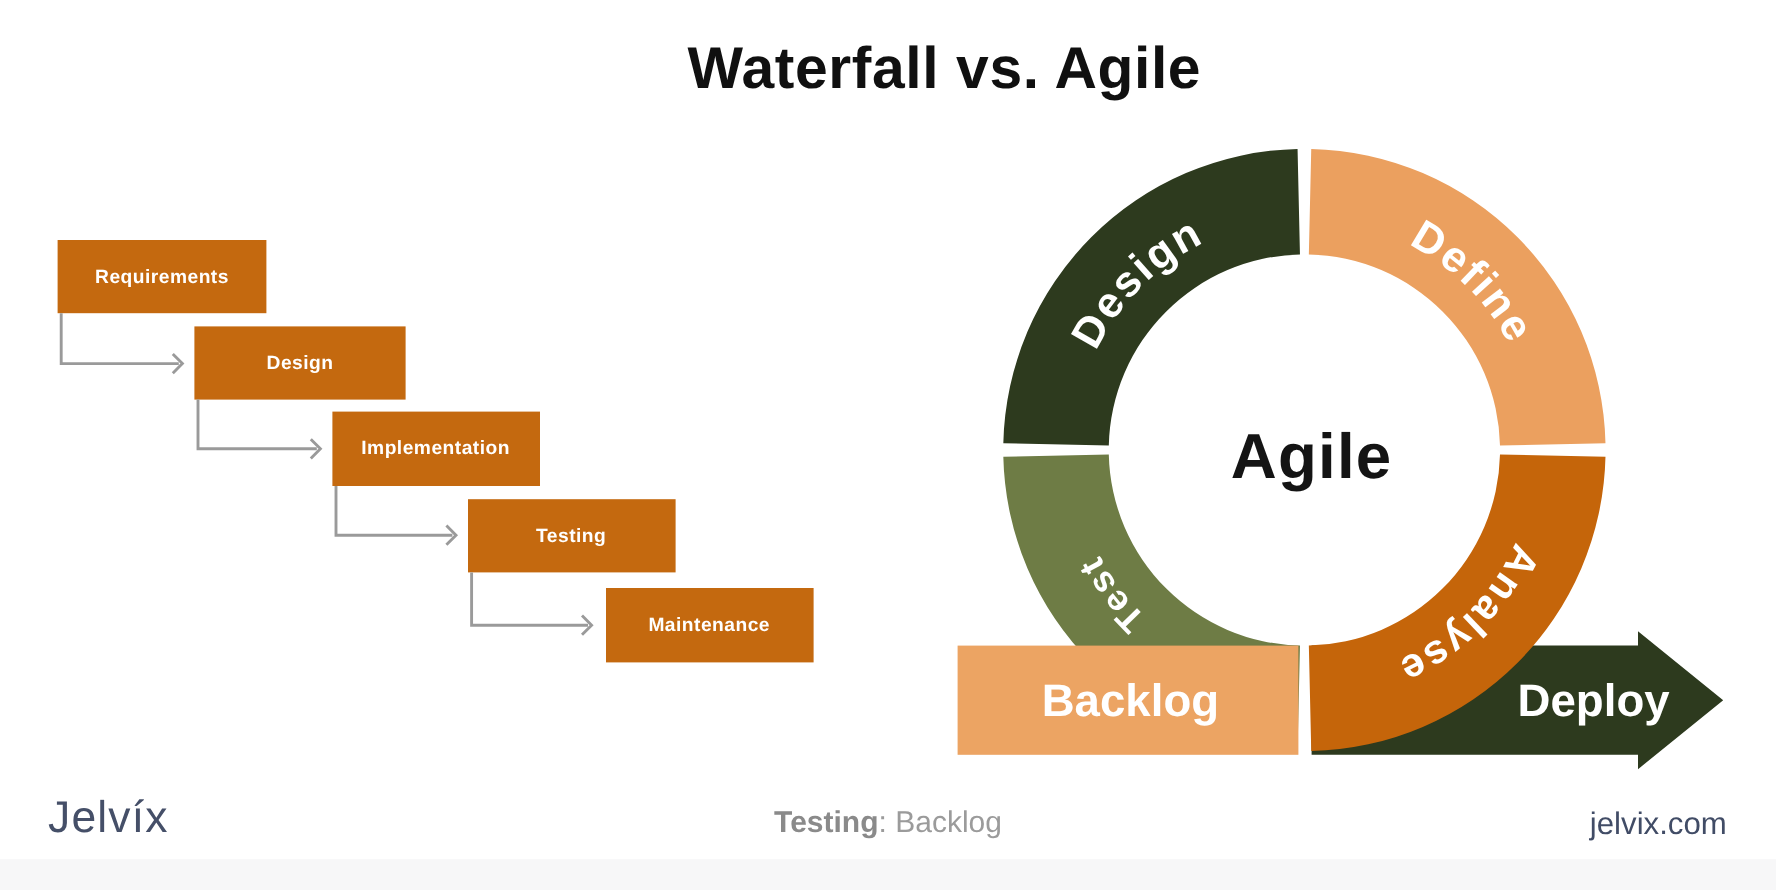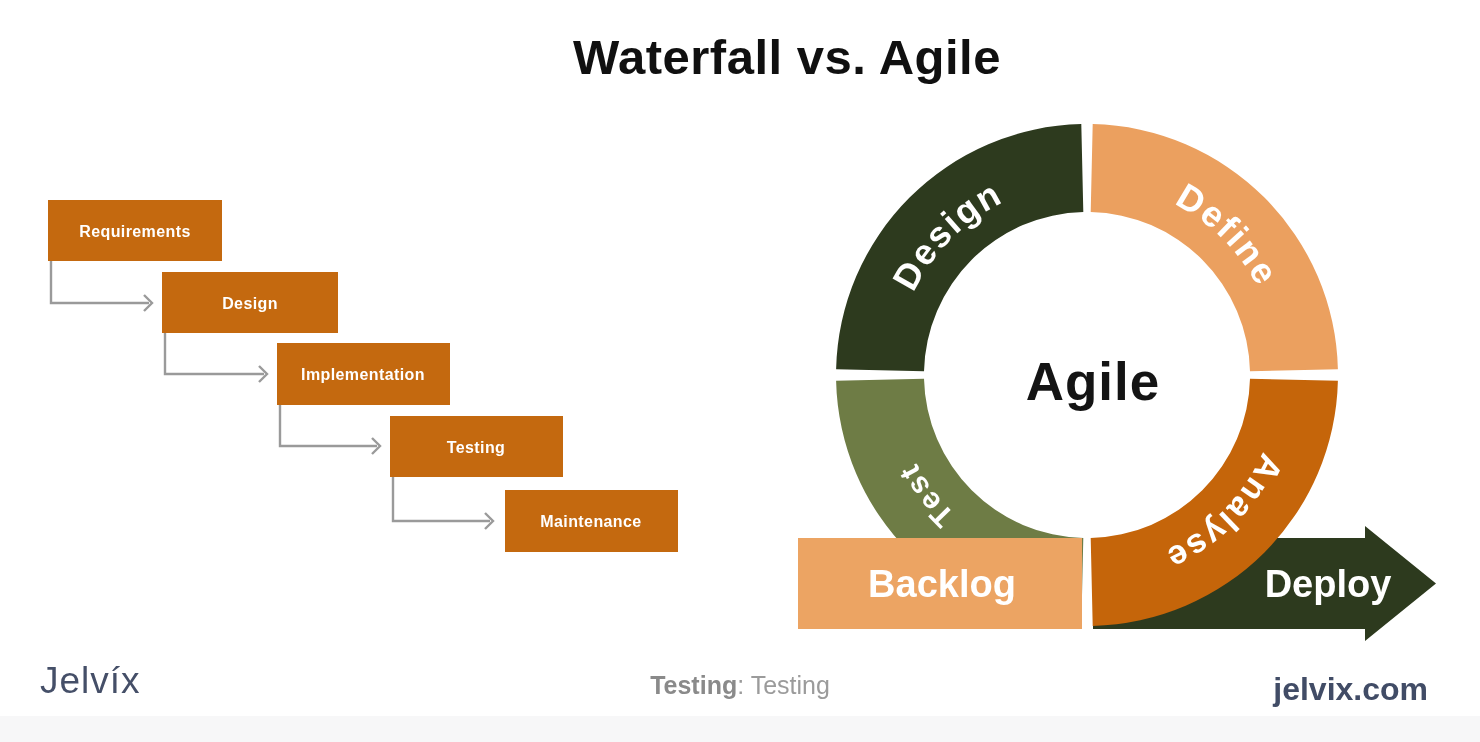--- a/index.html
+++ b/index.html
@@ -22,22 +22,22 @@
   .footer-logo{
     position:absolute;left:40px;top:660px;
     font-size:37px;font-weight:400;color:#454f68;letter-spacing:1px;text-align:right;
   }
   .footer-source{
     position:absolute;left:0;top:671px;width:1480px;text-align:center;
     font-size:25px;color:#9b9b9b;font-weight:400;
   }
   .footer-source b{color:#8a8a8a;font-weight:700;}
   .footer-site{
-    position:absolute;right:52px;top:671px;
-    font-size:32px;color:#414c66;font-weight:700;
+    position:absolute;right:41px;top:671px;
+    font-size:26px;color:#414c66;font-weight:400;
   }
   .bottom-strip{
     position:absolute;left:0;top:716px;width:1480px;height:26px;
     background:#f7f7f8;
   }
 </style>
 </head>
 <body>
 
 <div class="page-title">Waterfall vs. Agile</div>
@@ -113,17 +113,17 @@
     <polyline class="connector" points="280,405 280,446 377,446"></polyline>
     <polyline class="connector" points="372,438 380,446 372,454"></polyline>
 
     <polyline class="connector" points="393,477 393,521 490,521"></polyline>
     <polyline class="connector" points="485,513 493,521 485,529"></polyline>
   </g>
 </svg>
 
 <div class="footer-logo">Jelvíx</div>
 <div class="footer-source">
-  <b>Testing</b><span>: Testing</span>
+  <b>Testing</b><span>: Backlog</span>
 </div>
 <div class="footer-site">jelvix.com</div>
 
 <div class="bottom-strip"></div>
 
 </body></html>

